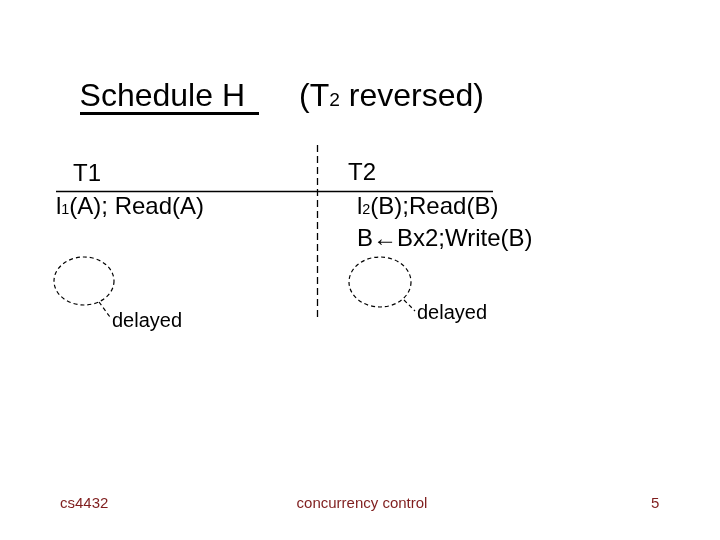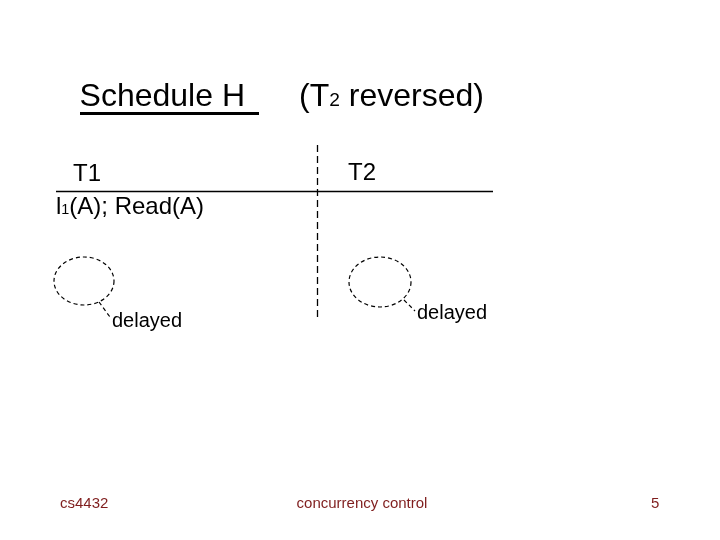--- a/index.html
+++ b/index.html
@@ -80,20 +80,22 @@
     <ellipse cx="84" cy="281" rx="30" ry="24" fill="none" stroke="#000" stroke-width="1.2" stroke-dasharray="4 3"></ellipse>
     <line x1="99" y1="302" x2="110" y2="317" stroke="#000" stroke-width="1.2" stroke-dasharray="4 3"></line>
     <ellipse cx="380" cy="282" rx="31" ry="25" fill="none" stroke="#000" stroke-width="1.2" stroke-dasharray="4 3"></ellipse>
     <line x1="404" y1="300" x2="415" y2="311" stroke="#000" stroke-width="1.2" stroke-dasharray="4 3"></line>
   </svg>
 
   <div class="abs cell t1-header">T1</div>
   <div class="abs cell t1-row1"><span>l</span><span class="subsc">1</span><span>(A); Read(A)</span></div>
 
   <div class="abs cell t2-header">T2</div>
+  <div class="abs cell t2-row1"><span>l</span><span class="subsc">2</span><span>(B);Read(B)</span></div>
+  <div class="abs cell t2-row2">B←Bx2;Write(B)</div>
 
   <div class="abs delayed-label delayed-left">delayed</div>
   <div class="abs delayed-label delayed-right">delayed</div>
 
   <div class="abs footer-item footer-left">cs4432</div>
   <div class="abs footer-item footer-center">concurrency control</div>
   <div class="abs footer-item footer-right">5</div>
 
 </div>
 

